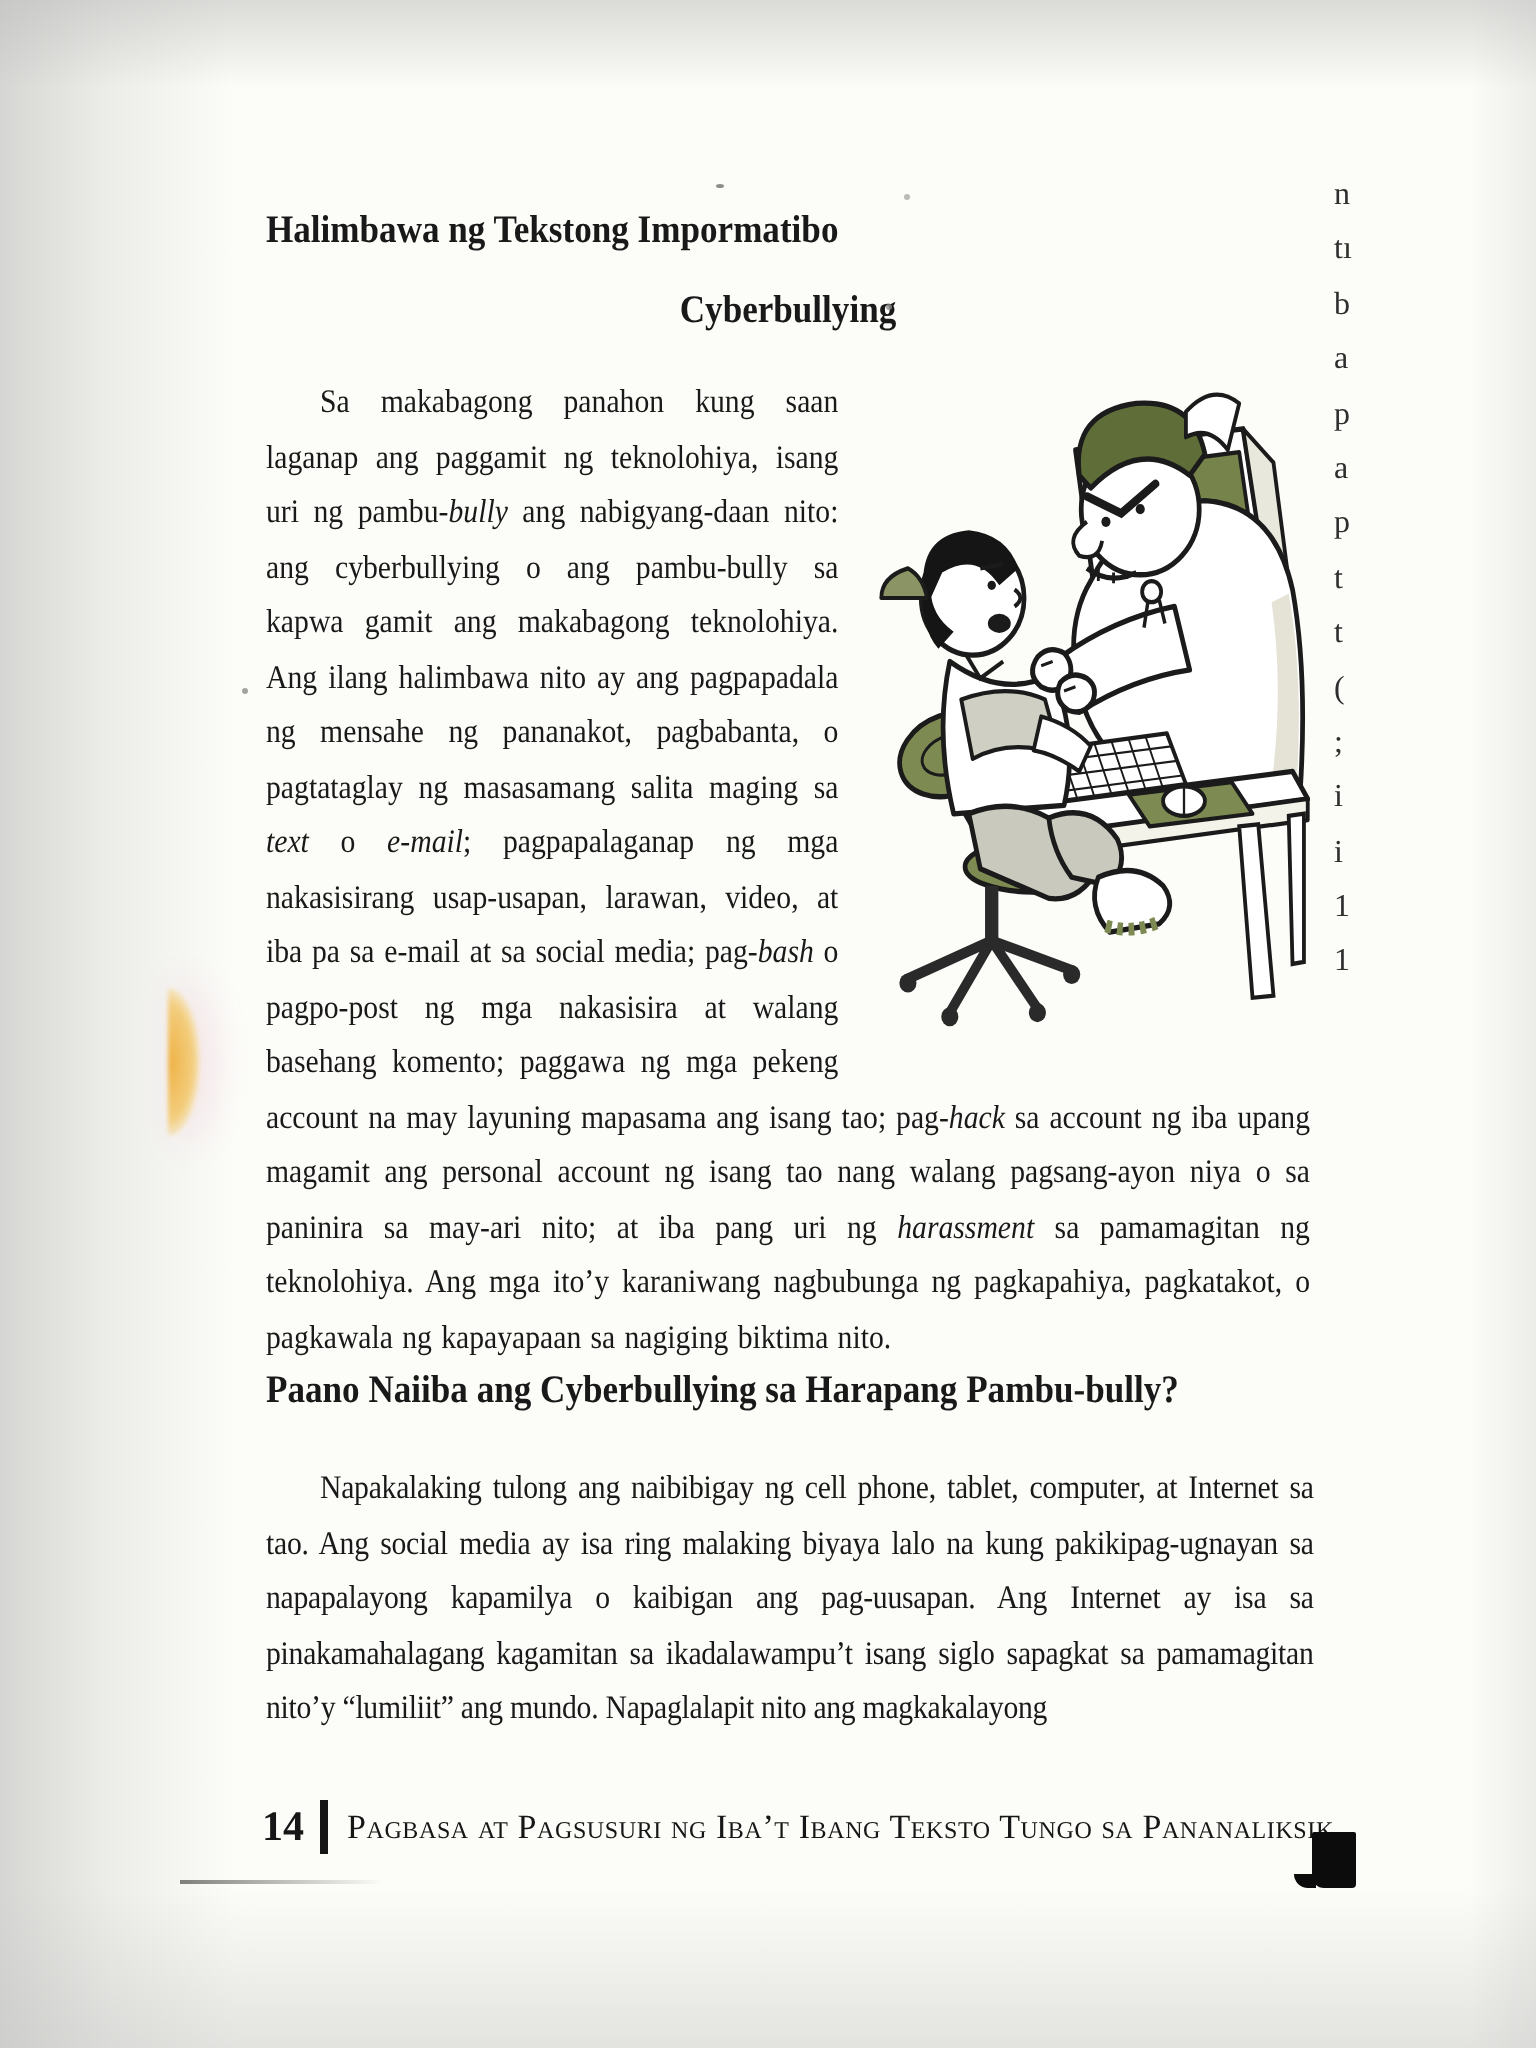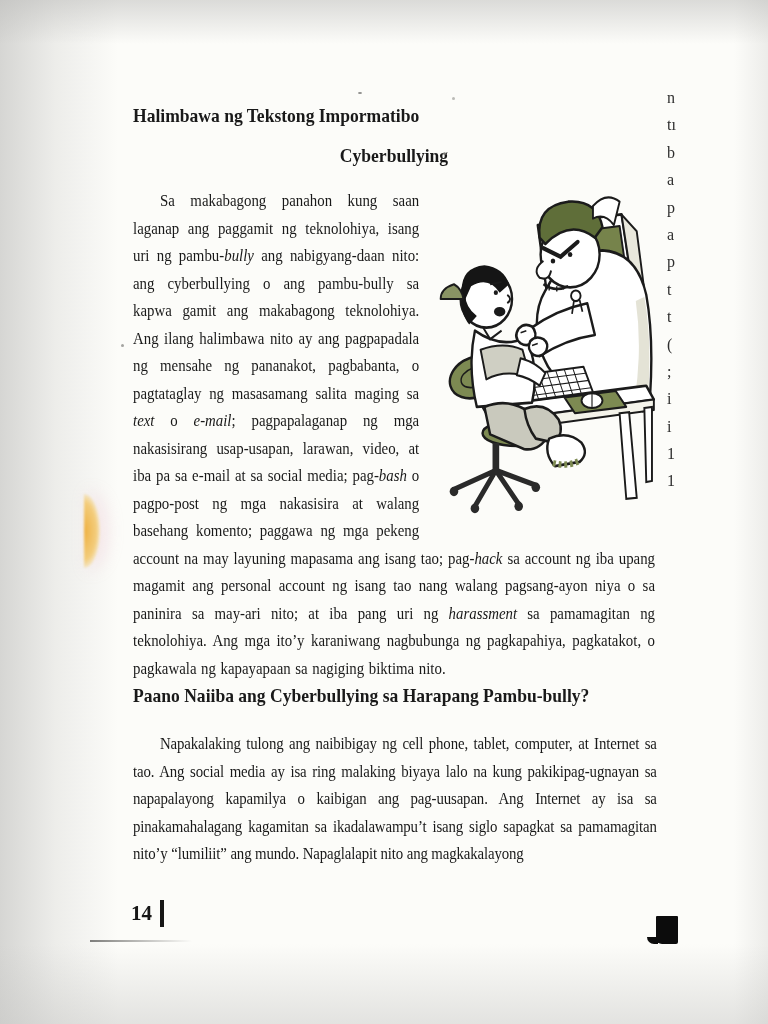--- a/index.html
+++ b/index.html
@@ -185,20 +185,21 @@
       <span class="rich"><span>Sa makabagong panahon kung saan laganap ang paggamit ng teknolohiya, isang uri ng pambu-</span><i>bully</i><span> ang nabigyang-daan nito: ang cyberbullying o ang pambu-bully sa kapwa gamit ang makabagong teknolohiya. Ang ilang halimbawa nito ay ang pagpapadala ng mensahe ng pananakot, pagbabanta, o pagtataglay ng masasamang salita maging sa </span><i>text</i><span> o </span><i>e-mail</i><span>; pagpapalaganap ng mga nakasisirang usap-usapan, larawan, video, at iba pa sa e-mail at sa social media; pag-</span><i>bash</i><span> o pagpo-post ng mga nakasisira at walang basehang komento; paggawa ng mga pekeng account na may layuning mapasama ang isang tao; pag-</span><i>hack</i><span> sa account ng iba upang magamit ang personal account ng isang tao nang walang pagsang-ayon niya o sa paninira sa may-ari nito; at iba pang uri ng </span><i>harassment</i><span> sa pamamagitan ng teknolohiya. Ang mga ito’y karaniwang nagbubunga ng pagkapahiya, pagkatakot, o pagkawala ng kapayapaan sa nagiging biktima nito.</span></span>
     </p>
 
     <h2 class="q-heading">Paano Naiiba ang Cyberbullying sa Harapang Pambu-bully?</h2>
     <p class="para-2"><span class="rich"><span>Napakalaking tulong ang naibibigay ng cell phone, tablet, computer, at Internet sa tao. Ang social media ay isa ring malaking biyaya lalo na kung pakikipag-ugnayan sa napapalayong kapamilya o kaibigan ang pag-uusapan. Ang Internet ay isa sa pinakamahalagang kagamitan sa ikadalawampu’t isang siglo sapagkat sa pamamagitan nito’y “lumiliit” ang mundo. Napaglalapit nito ang magkakalayong</span></span></p>
   </main>
 
   <footer class="footer">
     <span class="pagenum">14</span>
     <span class="vbar"></span>
+    <span class="booktitle">Pagbasa at Pagsusuri ng Iba’t Ibang Teksto Tungo sa Pananaliksik</span>
   </footer>
 
   <div class="edge-letters">
       <span>n</span>
       <span>tı</span>
       <span>b</span>
       <span>a</span>
       <span>p</span>
       <span>a</span>
       <span>p</span>

